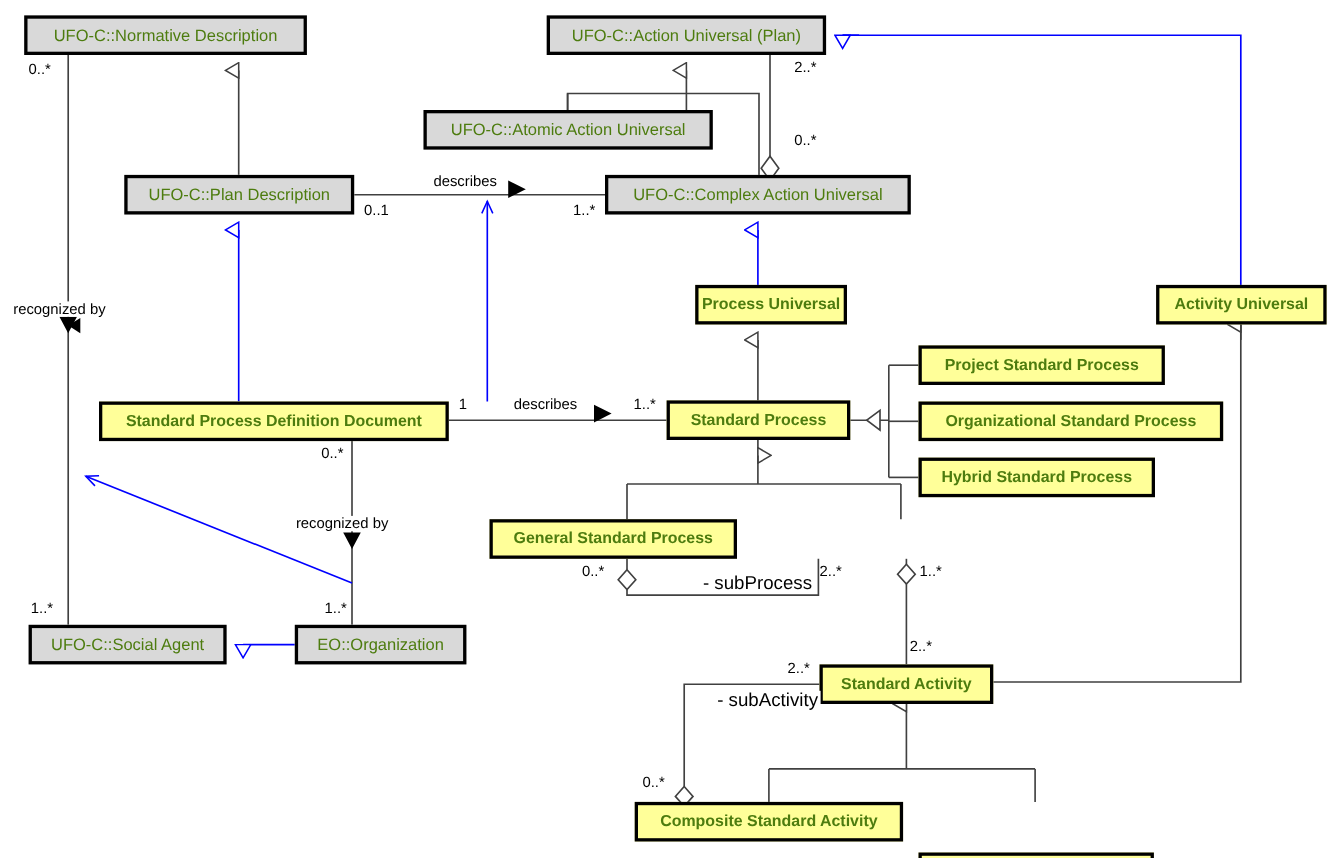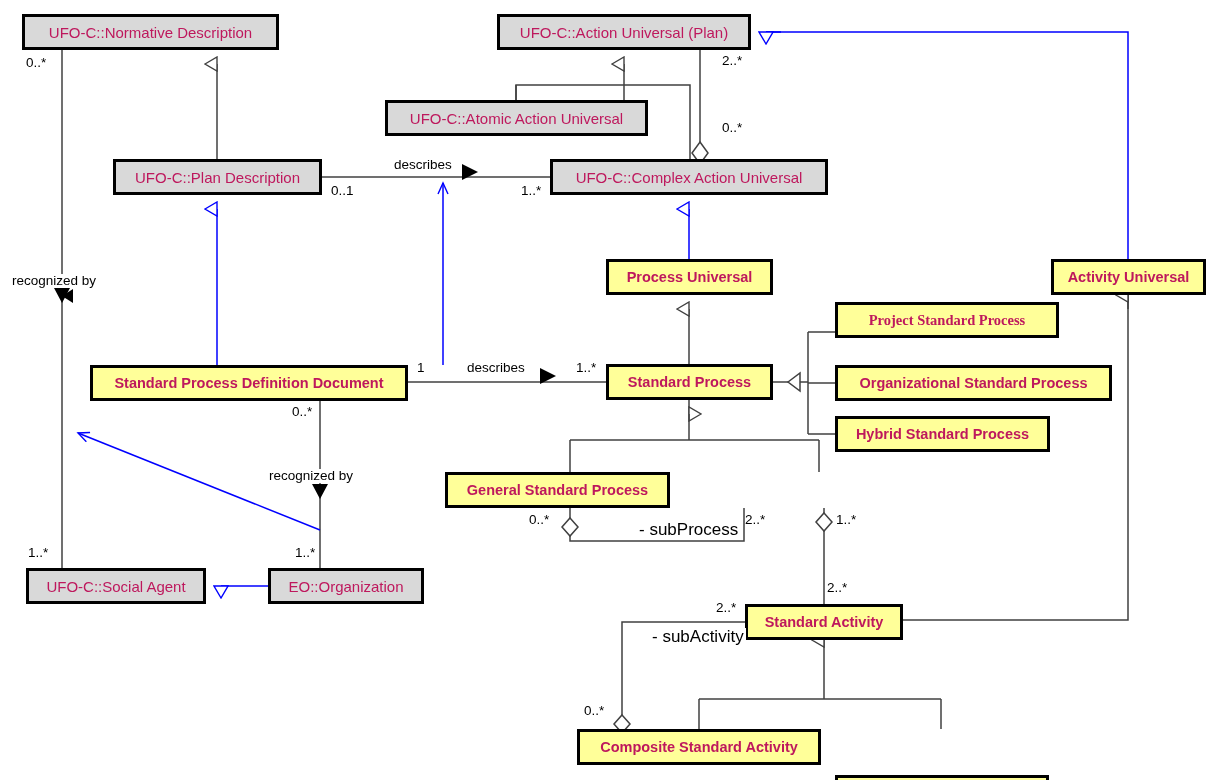--- a/index.html
+++ b/index.html
@@ -1,21 +1,21 @@
 <!DOCTYPE html>
 <html><head>
 <meta charset="utf-8">
 <title>UML Class Diagram</title>
 <style>
   html,body{margin:0;padding:0;background:#ffffff;}
   body{font-family:"Liberation Sans", sans-serif;}
   #canvas{position:relative;width:1220px;height:780px;background:#ffffff;overflow:hidden;}
   svg#wires{position:absolute;left:0;top:0;width:1220px;height:780px;}
   .node{position:absolute;box-sizing:border-box;border:3px solid #000;display:flex;align-items:center;
-        justify-content:center;font-size:14.5px;font-weight:bold;color:#be185d;text-align:center;
+        justify-content:center;font-size:14.5px;font-weight:bold;color:#4d7c0f;text-align:center;
         line-height:1;white-space:nowrap;z-index:5;font-family:"Liberation Sans", sans-serif;}
   .node.gray{background:#d9d9d9;font-weight:normal;font-size:15px;}
   .node.yellow{background:#ffff99;}
   .lbl{position:absolute;font-size:13.5px;color:#000;white-space:nowrap;z-index:6;
        font-family:"Liberation Sans", sans-serif;background:transparent;line-height:1;}
   .lbl.mult{font-size:13.5px;}
   .lbl.role{font-size:17px;background:#fff;padding:0 2px;}
   .lbl.assoc{font-size:13.5px;background:#fff;padding:0 2px;}
 </style>
 </head>
@@ -113,23 +113,23 @@
       <path d="M 268 586 L 221 586" marker-end="url(#hollowtri-blue)"></path>
       <path d="M 320 530 L 78 433" marker-end="url(#openarrow-blue)"></path>
     </g>
   </svg>
 
   <div class="node gray" style="left:22px;top:14px;width:257px;height:36px;">UFO-C::Normative Description</div>
   <div class="node gray" style="left:497px;top:14px;width:254px;height:36px;">UFO-C::Action Universal (Plan)</div>
   <div class="node gray" style="left:385px;top:100px;width:263px;height:36px;">UFO-C::Atomic Action Universal</div>
   <div class="node gray" style="left:113px;top:159px;width:209px;height:36px;">UFO-C::Plan Description</div>
   <div class="node gray" style="left:550px;top:159px;width:278px;height:36px;">UFO-C::Complex Action Universal</div>
-  <div class="node yellow" style="left:606px;top:259px;width:167px;height:36px;">Process Universal</div>
+  <div class="node yellow" style="left:632px;top:259px;width:138px;height:36px;">Process Universal</div>
   <div class="node yellow" style="left:1051px;top:259px;width:155px;height:36px;">Activity Universal</div>
-  <div class="node yellow" style="left:835px;top:302px;width:224px;height:36px;font-family:Liberation Serif, serif;">Project Standard Process</div>
+  <div class="node yellow" style="left:835px;top:314px;width:224px;height:36px;">Project Standard Process</div>
   <div class="node yellow" style="left:835px;top:365px;width:277px;height:36px;">Organizational Standard Process</div>
   <div class="node yellow" style="left:835px;top:416px;width:215px;height:36px;">Hybrid Standard Process</div>
   <div class="node yellow" style="left:90px;top:365px;width:318px;height:36px;">Standard Process Definition Document</div>
   <div class="node yellow" style="left:606px;top:364px;width:167px;height:36px;">Standard Process</div>
   <div class="node yellow" style="left:445px;top:472px;width:225px;height:36px;">General Standard Process</div>
   <div class="node gray" style="left:268px;top:568px;width:156px;height:36px;">EO::Organization</div>
   <div class="node gray" style="left:26px;top:568px;width:180px;height:36px;">UFO-C::Social Agent</div>
   <div class="node yellow" style="left:745px;top:604px;width:158px;height:36px;">Standard Activity</div>
   <div class="node yellow" style="left:577px;top:729px;width:244px;height:36px;">Composite Standard Activity</div>
   <div class="node yellow" style="left:835px;top:729px;width:214px;height:36px;margin-top:46px;">Simple Standard Activity</div>

